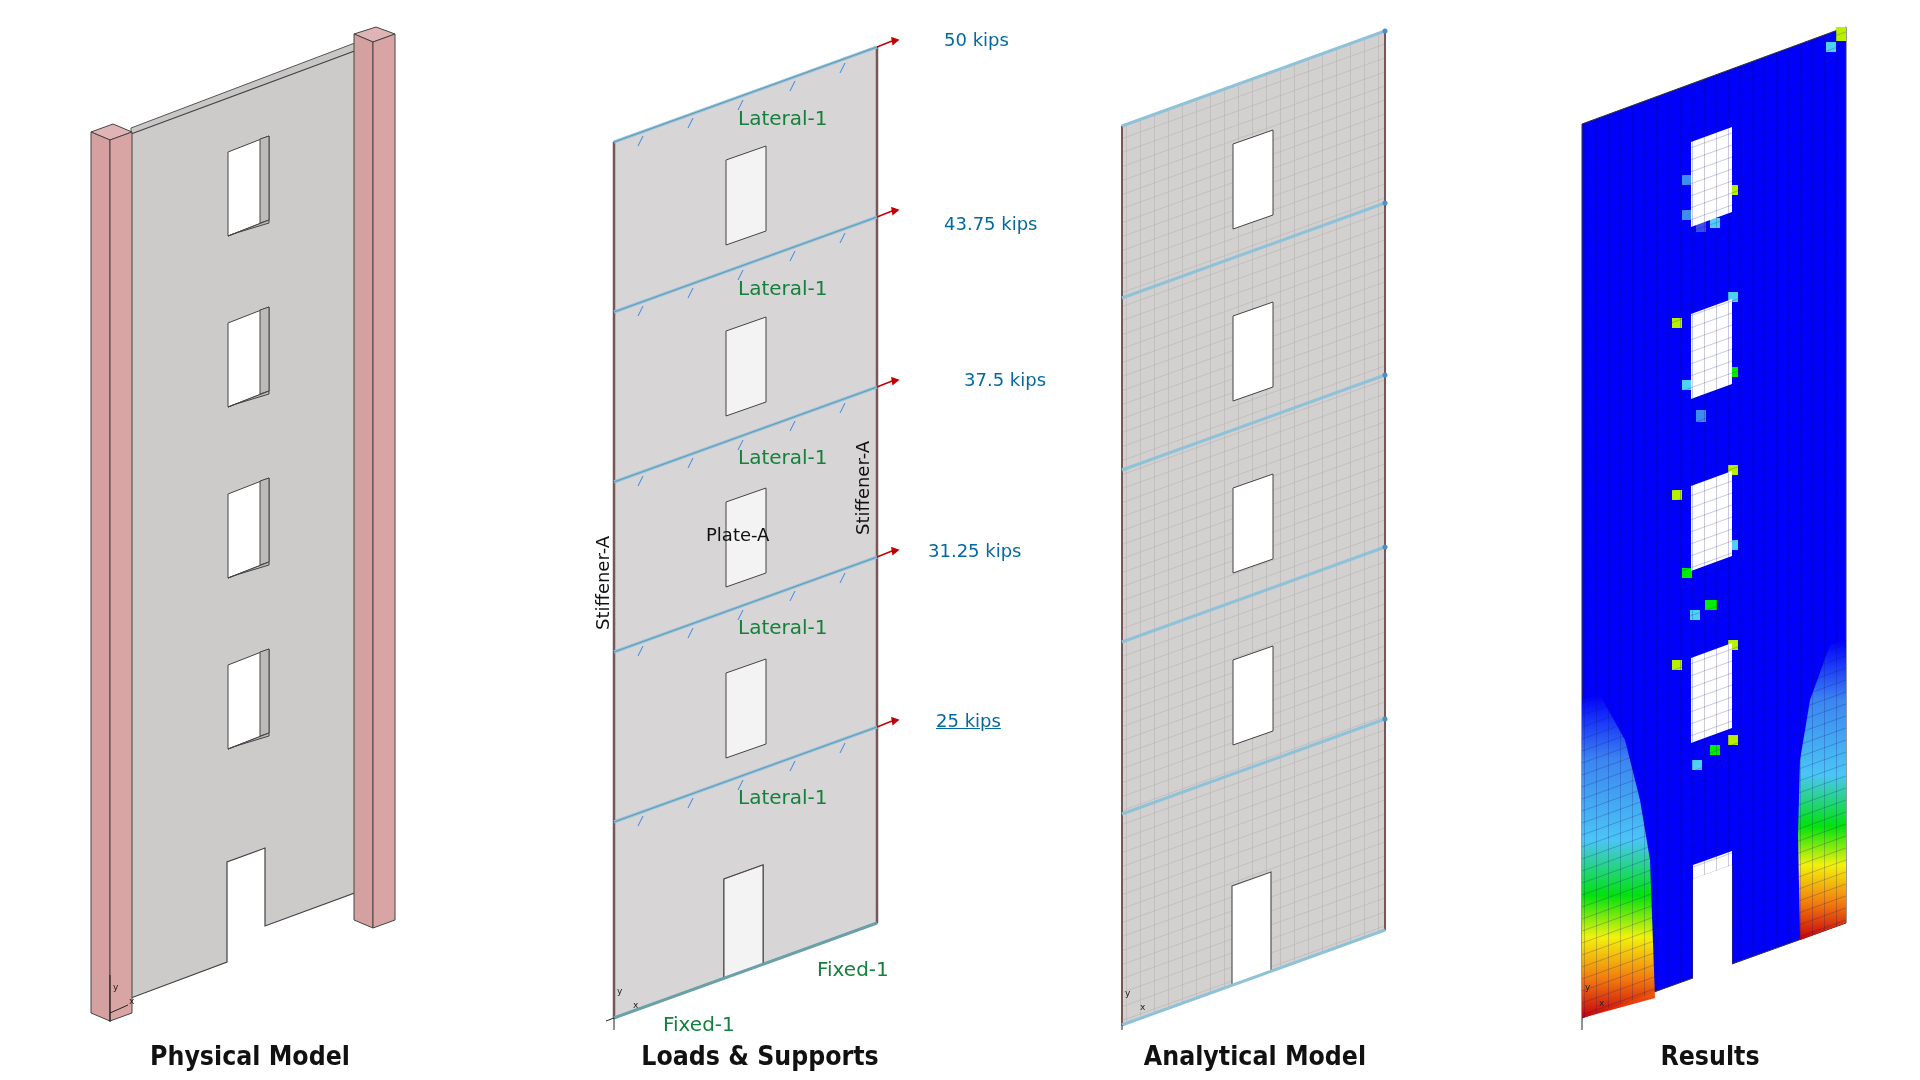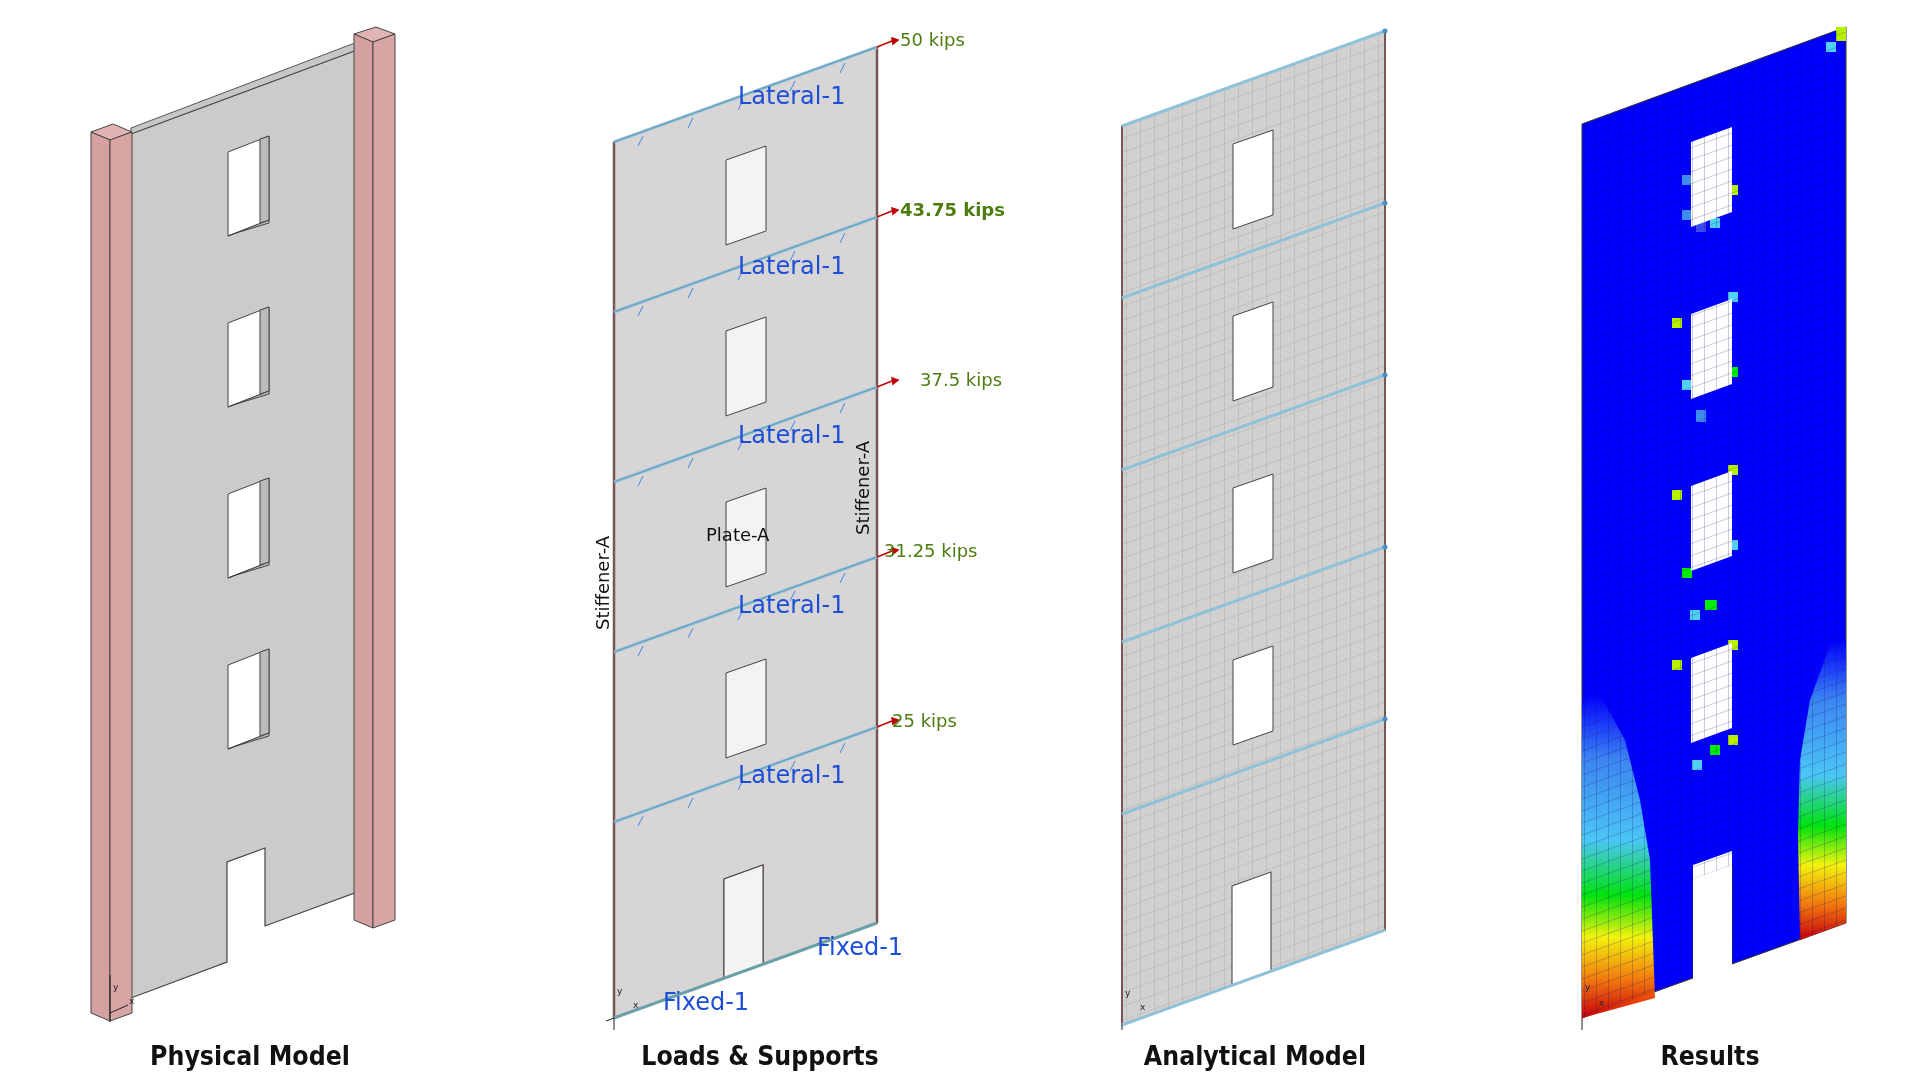--- a/index.html
+++ b/index.html
@@ -1,22 +1,22 @@
 <!DOCTYPE html>
 <html><head>
 <meta charset="utf-8">
 <style>
   html,body{margin:0;padding:0;background:#ffffff;}
   body{width:1920px;height:1080px;position:relative;overflow:hidden;font-family:"DejaVu Sans","Liberation Sans",sans-serif;}
   .panel{position:absolute;top:0;height:1030px;}
   svg{position:absolute;left:0;top:0;overflow:visible;}
   .caption{position:absolute;top:1040px;font-family:"DejaVu Sans",sans-serif;font-weight:bold;font-size:27px;color:#111;text-align:center;transform:scaleX(0.88);transform-origin:center;white-space:nowrap;}
   .lbl{position:absolute;white-space:nowrap;font-family:"DejaVu Sans",sans-serif;}
-  .load-lbl{color:#4d7c0f;font-size:18px;}
-  .blue-lbl{color:#1d4ed8;font-size:24px;}
+  .load-lbl{color:#0369a1;font-size:18px;margin-left:44px;}
+  .blue-lbl{color:#15803d;font-size:20px;margin-top:24px;}
   .black-lbl{color:#111;font-size:18px;}
   .vert{transform:rotate(-90deg);transform-origin:left top;}
 </style>
 </head>
 <body>
 
 <div class="panel" style="left:0;width:480px;">
   <svg width="480" height="1030">
 
     <polygon points="131,128 368,38 368,46 131,136" fill="#c9c6c6" stroke="#555" stroke-width="1"></polygon>
@@ -115,24 +115,24 @@
     <line x1="134" y1="1018" x2="397" y2="923" stroke="#6aa0a8" stroke-width="3"></line>
     <g stroke="#222" stroke-width="1" fill="none">
       <line x1="134" y1="1018" x2="134" y2="1030"></line>
       <line x1="126" y1="1021" x2="134" y2="1018"></line>
     </g>
     <text x="137" y="994" font-size="9" fill="#222" font-family="DejaVu Sans, sans-serif">y</text>
     <text x="153" y="1008" font-size="9" fill="#222" font-family="DejaVu Sans, sans-serif">x</text>
   </svg>
 
   <div class="lbl load-lbl" style="left:420px;top:29px;">50 kips</div>
-  <div class="lbl load-lbl" style="left:420px;top:199px;font-weight:bold;">43.75 kips</div>
+  <div class="lbl load-lbl" style="left:420px;top:213px;">43.75 kips</div>
   <div class="lbl load-lbl" style="left:440px;top:369px;">37.5 kips</div>
   <div class="lbl load-lbl" style="left:404px;top:540px;">31.25 kips</div>
-  <div class="lbl load-lbl" style="left:412px;top:710px;">25 kips</div>
+  <div class="lbl load-lbl" style="left:412px;top:710px;text-decoration:underline;">25 kips</div>
   <div class="lbl blue-lbl" style="left:258px;top:82px;">Lateral-1</div>
   <div class="lbl blue-lbl" style="left:258px;top:252px;">Lateral-1</div>
   <div class="lbl blue-lbl" style="left:258px;top:421px;">Lateral-1</div>
   <div class="lbl blue-lbl" style="left:258px;top:591px;">Lateral-1</div>
   <div class="lbl blue-lbl" style="left:258px;top:761px;">Lateral-1</div>
   <div class="lbl blue-lbl" style="left:337px;top:933px;">Fixed-1</div>
   <div class="lbl blue-lbl" style="left:183px;top:988px;">Fixed-1</div>
   <div class="lbl black-lbl" style="left:226px;top:524px;">Plate-A</div>
   <div class="lbl black-lbl vert" style="left:112px;top:630px;">Stiffener-A</div>
   <div class="lbl black-lbl vert" style="left:372px;top:535px;">Stiffener-A</div>

